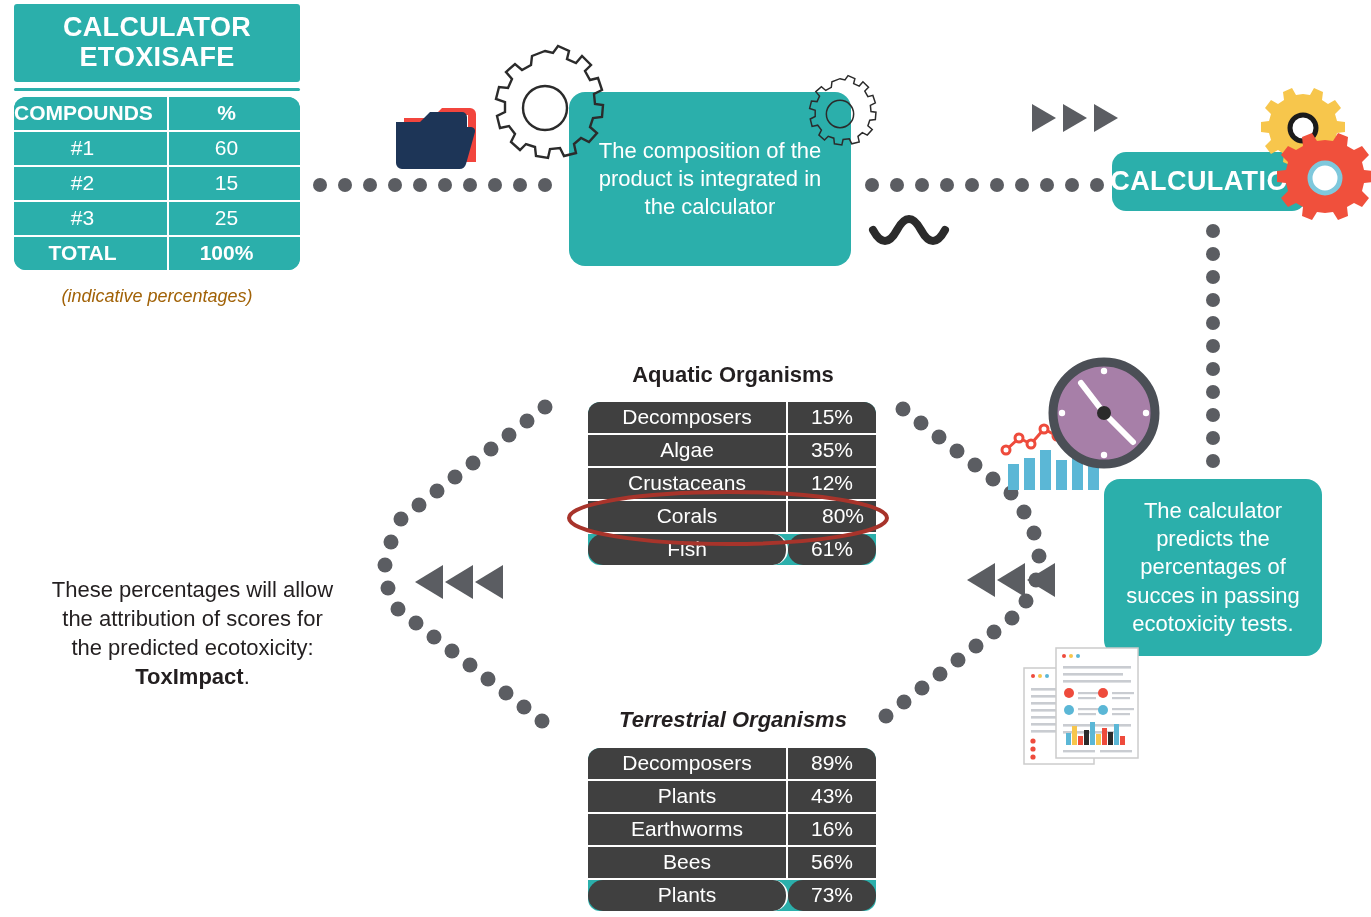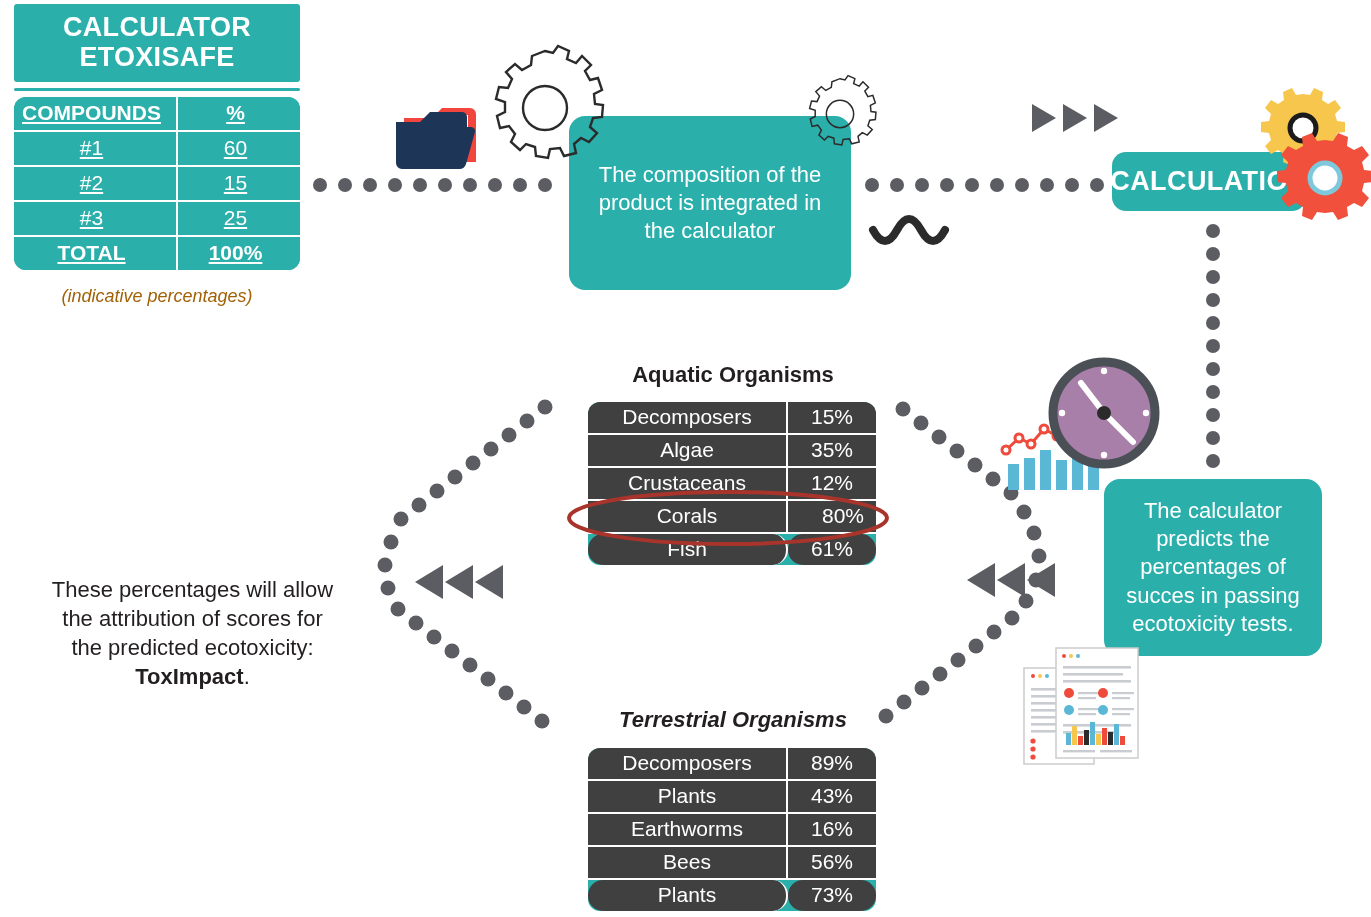--- a/index.html
+++ b/index.html
@@ -20,38 +20,38 @@
     border-radius:3px;
   }
   #calc-rule{height:3px;background:#2BAFAB;margin:6px 0 6px 0;border-radius:2px;}
   #calc-table{
     width:100%;border-collapse:separate;border-spacing:0;
     background:#2BAFAB;border-radius:12px;overflow:hidden;
     table-layout:fixed;
   }
   #calc-table td{
     color:#ffffff;text-align:center;font-size:21px;
-    padding:4px 7px 5px 0;background:#2BAFAB;
-    border-bottom:2px solid #ffffff;border-right:2px solid #ffffff;text-decoration:underline;
+    padding:4px 16px 5px 0;background:#2BAFAB;
+    border-bottom:2px solid #ffffff;border-right:2px solid #ffffff;
   }
   #calc-table td.pcol{border-right:none;width:115px;}
   #calc-table tr:last-child td{border-bottom:none;}
   #calc-table tr.head td,#calc-table tr.total td{font-weight:bold;}
   #calc-note{
     text-align:center;font-style:italic;font-size:18px;color:#a16207;
     margin-top:16px;
   }
 
   
   .teal-box{
     background:#2BAFAB;color:#ffffff;border-radius:16px;
     display:flex;align-items:center;justify-content:center;
     text-align:center;line-height:1.28;
   }
-  #box-composition{left:569px;top:116px;width:282px;height:174px;font-size:22px;padding:4px 14px;box-sizing:border-box;}
+  #box-composition{left:569px;top:92px;width:282px;height:174px;font-size:22px;padding:4px 14px;box-sizing:border-box;}
   #box-predicts{left:1104px;top:479px;width:218px;height:177px;font-size:22px;padding:0 12px;box-sizing:border-box;}
   #box-calculation{
     left:1112px;top:152px;width:194px;height:59px;border-radius:14px;
     font-size:27px;font-weight:bold;letter-spacing:.4px;
   }
 
   
   #left-para{
     left:45px;top:528px;width:295px;text-align:center;
     font-size:22px;color:#231f20;line-height:1.32;margin-top:47px;

